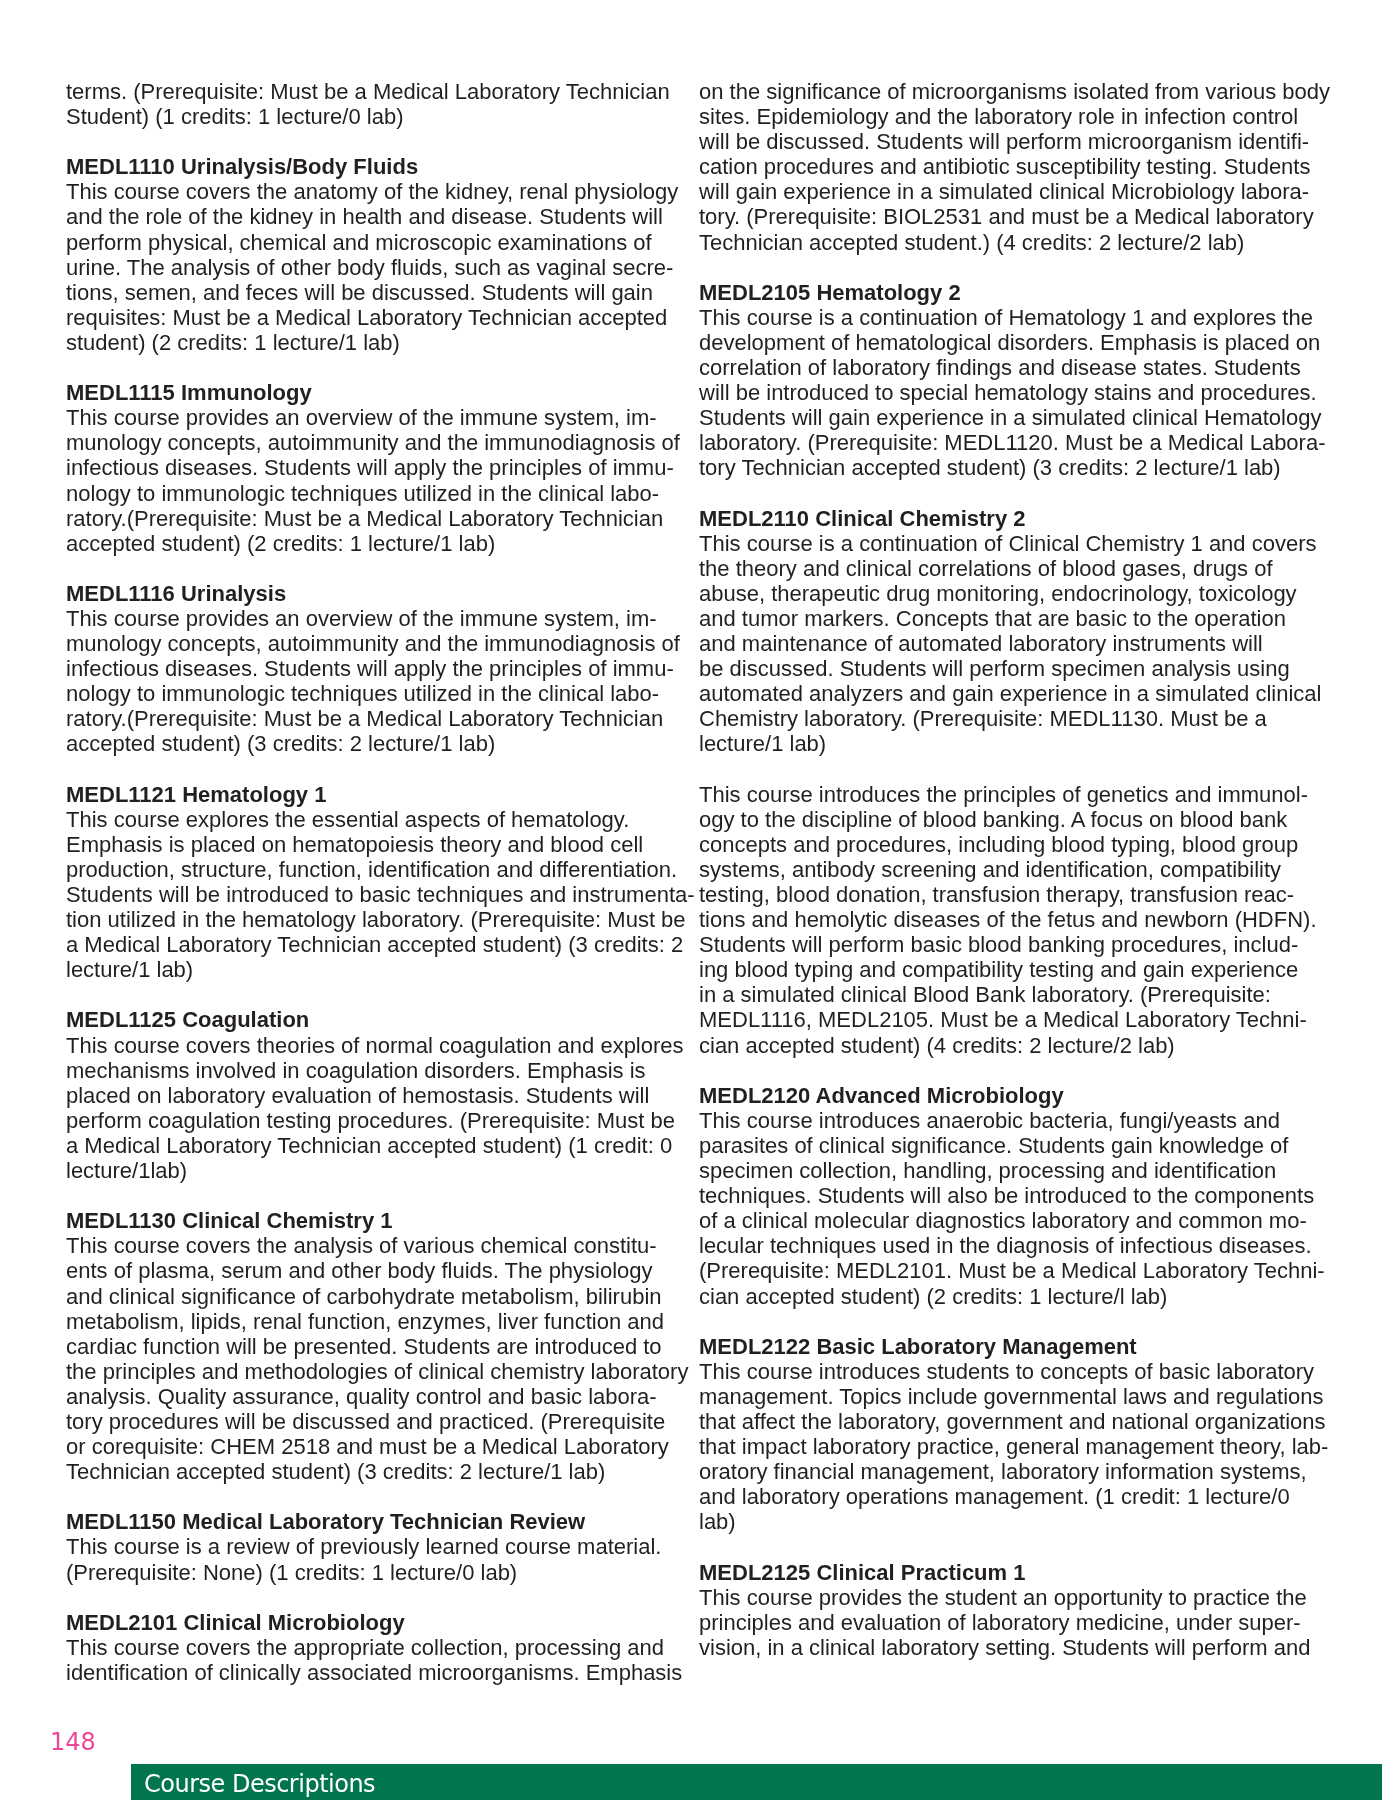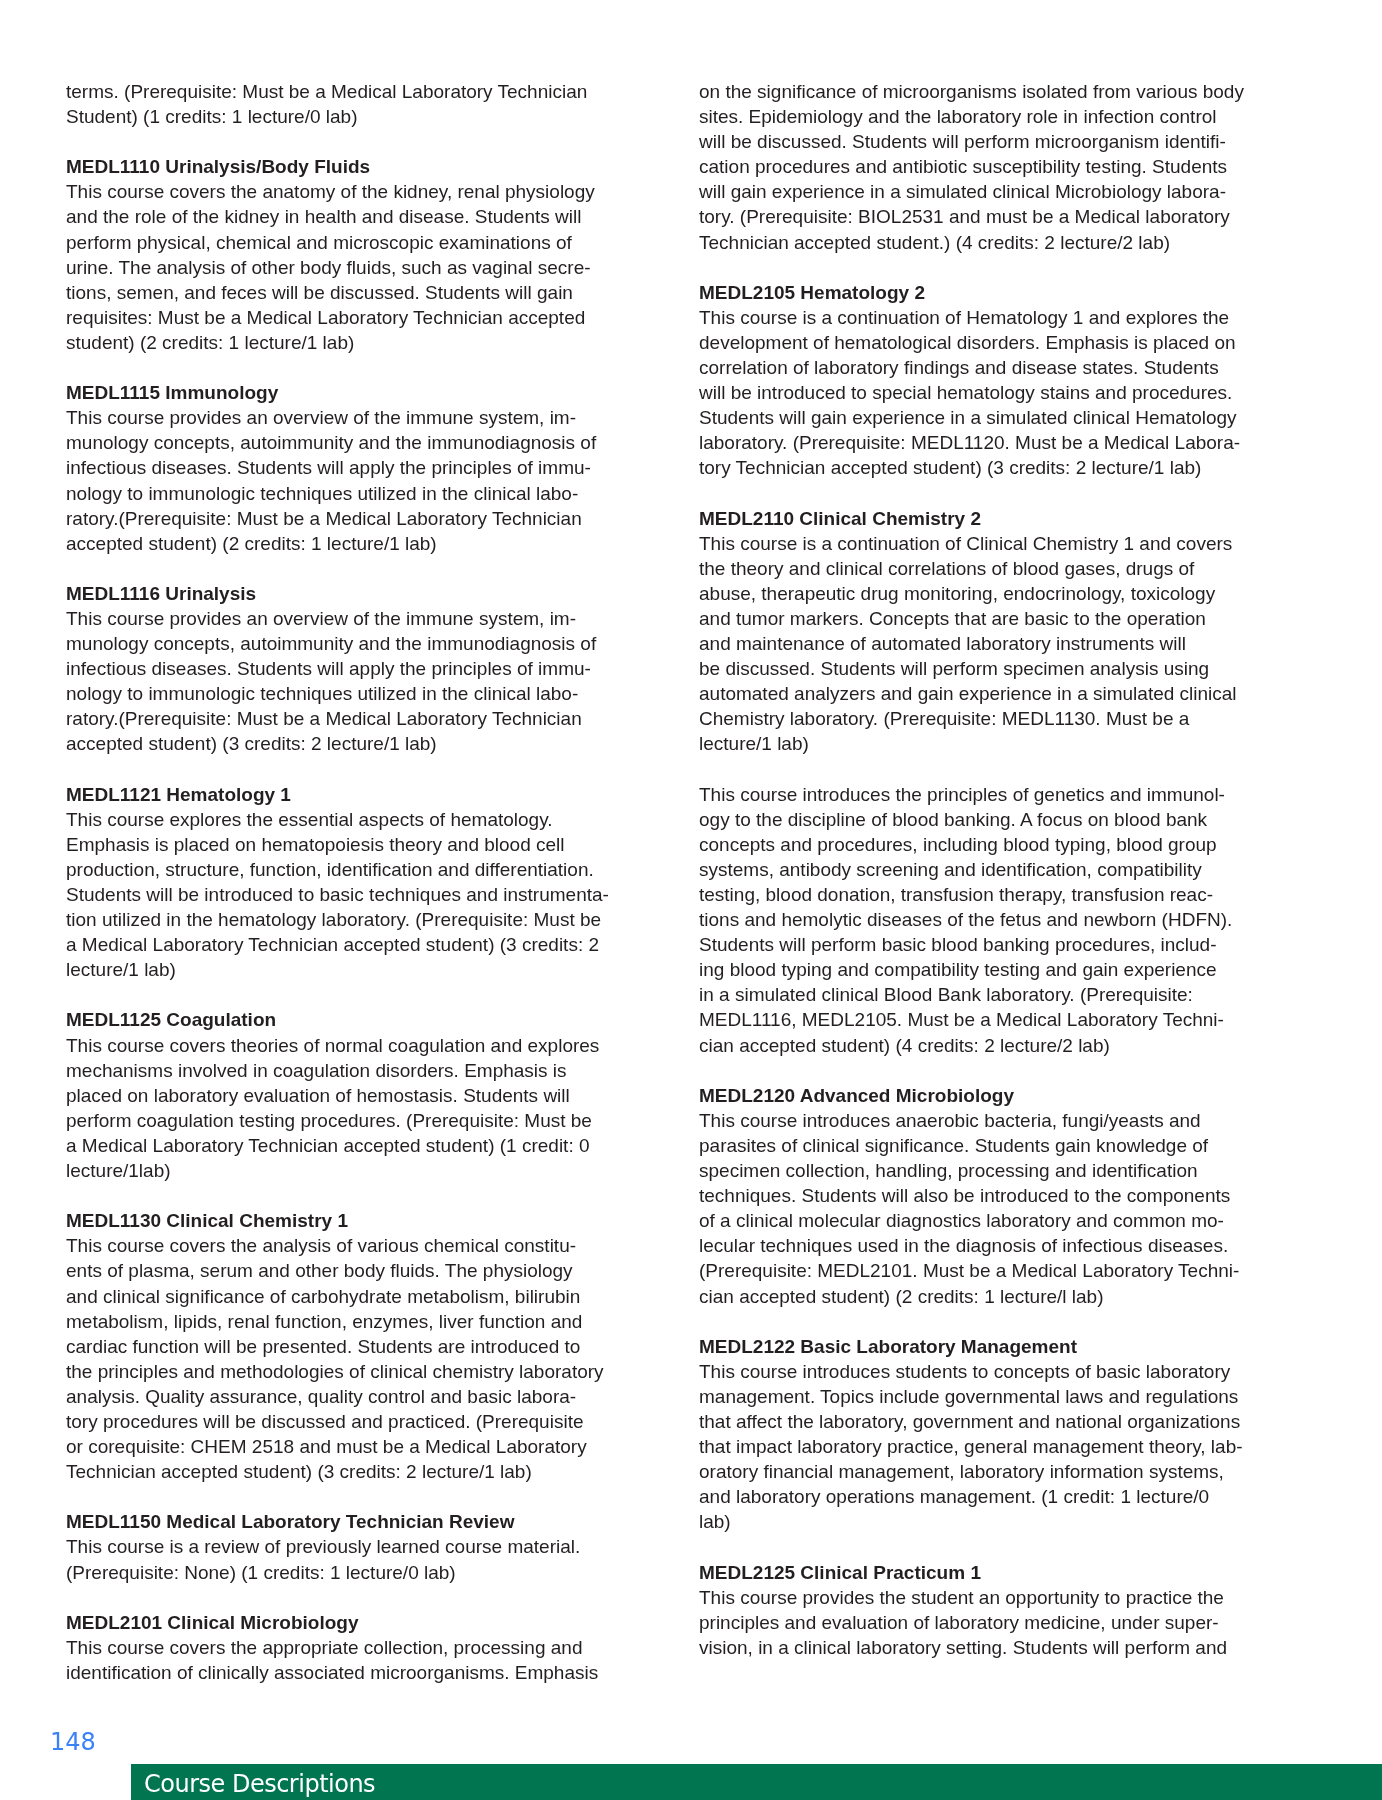--- a/index.html
+++ b/index.html
@@ -1,25 +1,25 @@
 <!DOCTYPE html>
 <html><head>
   <meta charset="utf-8">
   <style>
     html, body { margin: 0; padding: 0; background: #ffffff; }
     body { width: 1382px; height: 1800px; position: relative; overflow: hidden;
            font-family: "Liberation Sans", sans-serif; color: #231f20; }
-    .col { position: absolute; top: 79px; font-size: 19px; line-height: 25.1px; }
+    .col { position: absolute; top: 79px; font-size: 22px; line-height: 25.1px; }
     .col.left { left: 66px; width: 600px; }
     .col.right { left: 699px; width: 620px; }
     .line { white-space: pre; display: block; }
     .title { font-weight: bold; display: block; white-space: pre; }
     .gap { display: block; height: 25.1px; }
     .footer-num { position: absolute; left: 50px; top: 1728px; font-size: 24px;
-                  font-family: "DejaVu Sans", sans-serif; color: #3b82f6; }
+                  font-family: "DejaVu Sans", sans-serif; color: #ec4899; }
     .footer-bar { position: absolute; left: 131px; top: 1728px; width: 1251px; height: 42px;
                   background: #00754f; margin-top: 36px; }
     .footer-bar span { position: absolute; left: 13px; top: 6px; color: #ffffff;
                        font-size: 24px; font-family: "DejaVu Sans", sans-serif;
                        letter-spacing: -0.5px; }
   </style>
 </head>
 <body>
 
 <div class="col left" id="col-left">

